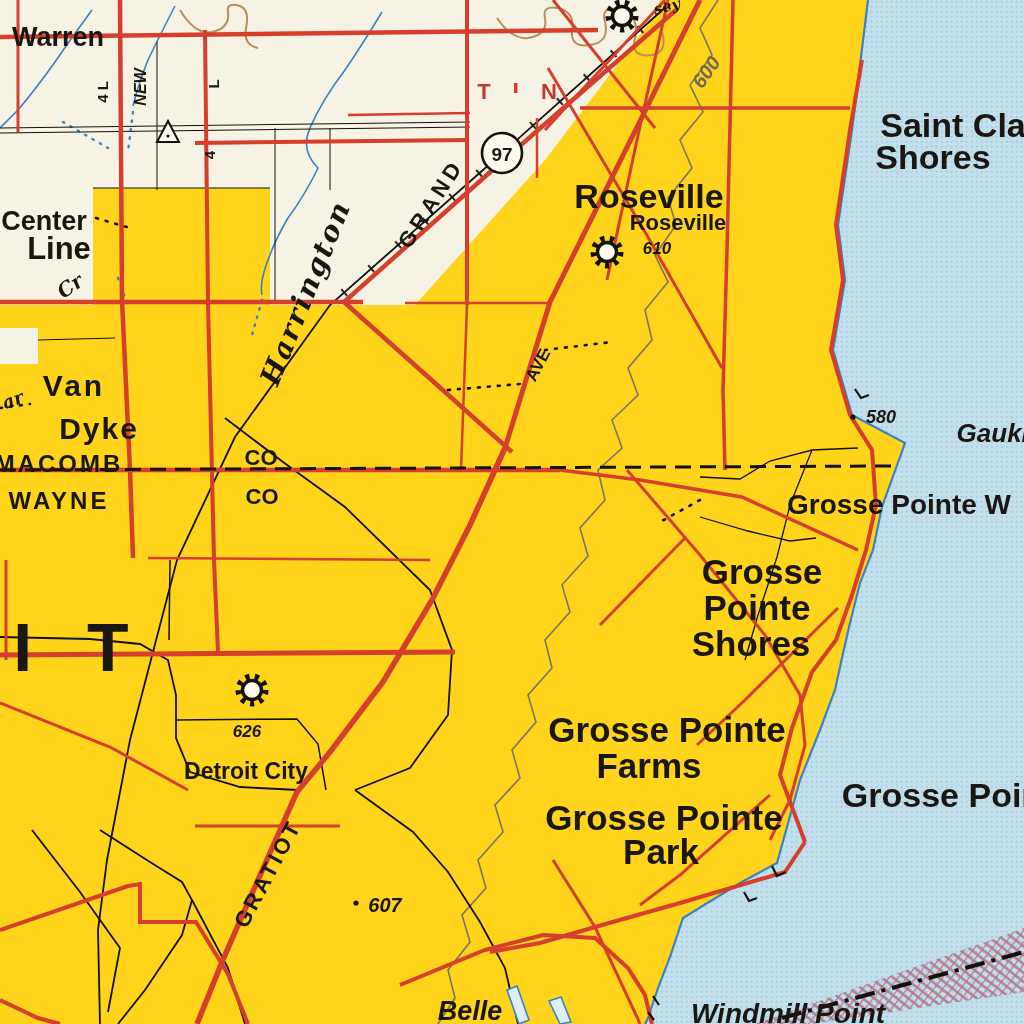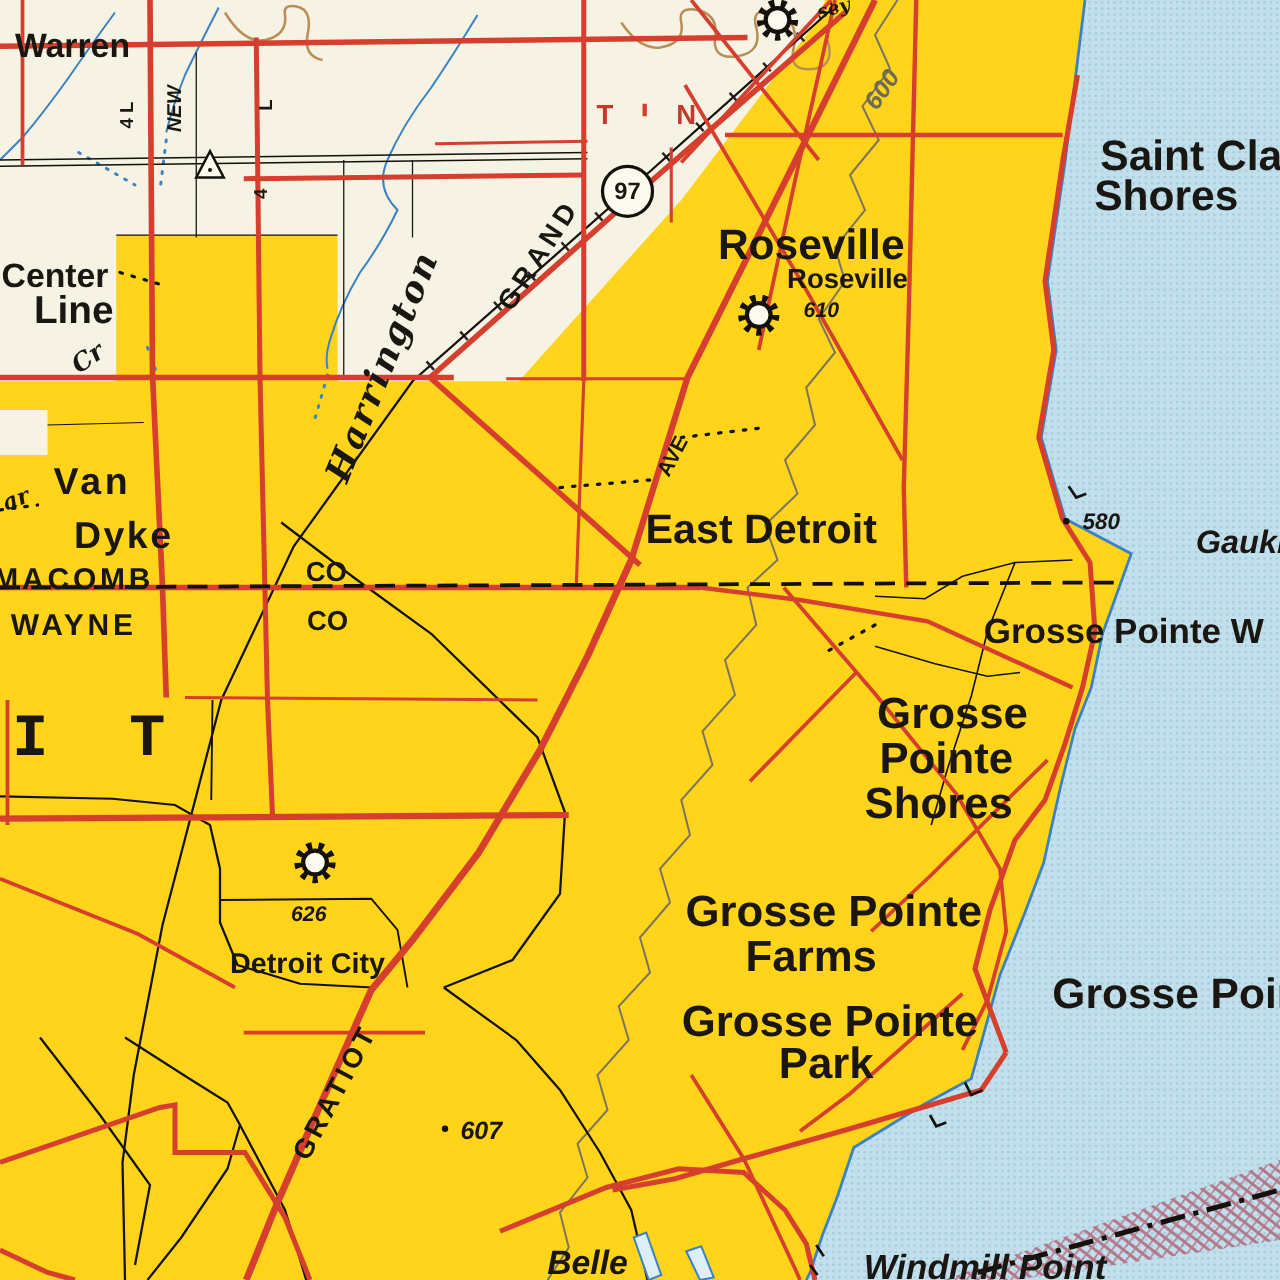--- a/index.html
+++ b/index.html
@@ -208,32 +208,31 @@
 <div class="lbl" style="left:953px;top:125px;font-size:34px;">Saint Cla</div>
 <div class="lbl" style="left:933px;top:157px;font-size:34px;">Shores</div>
 <div class="lbl ser" style="left:13px;top:400px;font-size:18px;--r:-20deg;">ar</div>
 <div class="lbl" style="left:74px;top:386px;font-size:30px;letter-spacing:3px;">Van</div>
 <div class="lbl" style="left:76px;top:429px;font-size:30px;letter-spacing:2px;margin-left:23px;">Dyke</div>
 <div class="lbl" style="left:59px;top:464px;font-size:24px;letter-spacing:3px;">MACOMB</div>
 <div class="lbl" style="left:59px;top:501px;font-size:24px;letter-spacing:3px;">WAYNE</div>
 <div class="lbl" style="left:261px;top:458px;font-size:22px;">CO</div>
 <div class="lbl" style="left:262px;top:497px;font-size:22px;">CO</div>
 <div class="lbl" style="left:538px;top:365px;font-size:17px;--r:-62deg;">AVE</div>
-<div class="lbl" style="left:609px;top:423px;font-size:33px;">East Detroit</div>
 <div class="lbl it" style="left:881px;top:417px;font-size:18px;">580</div>
 <div class="lbl it" style="left:973px;top:433px;font-size:26px;margin-left:32px;">Gaukler</div>
 <div class="lbl" style="left:899px;top:505px;font-size:28px;">Grosse Pointe W</div>
 <div class="lbl" style="left:762px;top:571px;font-size:35px;">Grosse</div>
 <div class="lbl" style="left:757px;top:607px;font-size:35px;">Pointe</div>
 <div class="lbl" style="left:751px;top:643px;font-size:35px;">Shores</div>
 <div class="lbl" style="left:667px;top:729px;font-size:35px;">Grosse Pointe</div>
 <div class="lbl" style="left:649px;top:765px;font-size:35px;">Farms</div>
 <div class="lbl" style="left:664px;top:817px;font-size:35px;">Grosse Pointe</div>
 <div class="lbl" style="left:661px;top:851px;font-size:35px;">Park</div>
 <div class="lbl" style="left:942px;top:795px;font-size:34px;">Grosse Poin</div>
 <div class="lbl" style="left:246px;top:771px;font-size:23px;">Detroit City</div>
 <div class="lbl it" style="left:247px;top:731px;font-size:17px;">626</div>
-<div class="lbl" style="left:80px;top:592px;font-size:48px;letter-spacing:18px;font-family:Liberation Mono, monospace;">I T</div>
+<div class="lbl" style="left:80px;top:647px;font-size:68px;letter-spacing:18px;">I T</div>
 <div class="lbl" style="left:268px;top:874px;font-size:22px;--r:-62deg;letter-spacing:3px;">GRATIOT</div>
 <div class="lbl it" style="left:385px;top:905px;font-size:20px;">607</div>
 <div class="lbl it" style="left:470px;top:1011px;font-size:27px;">Belle</div>
 <div class="lbl it" style="left:788px;top:1014px;font-size:28px;">Windmill Point</div>
 </div>
 
 </body></html>

